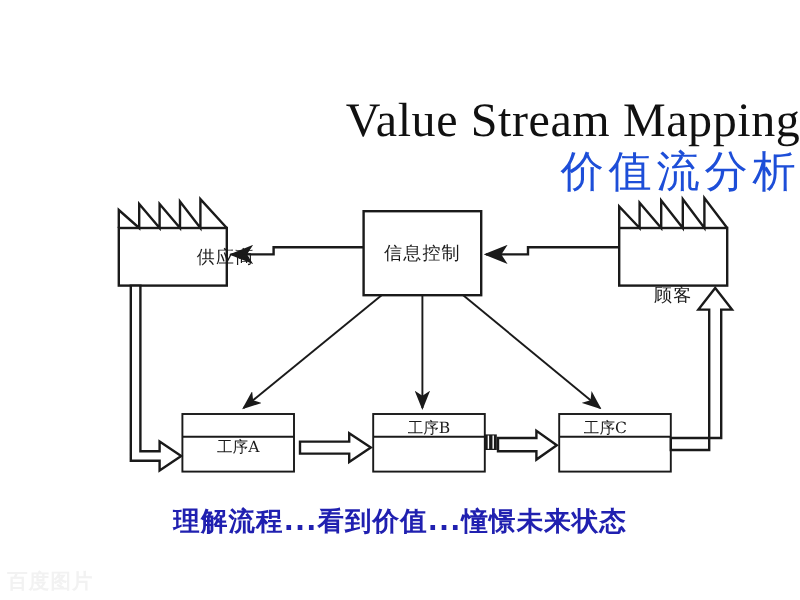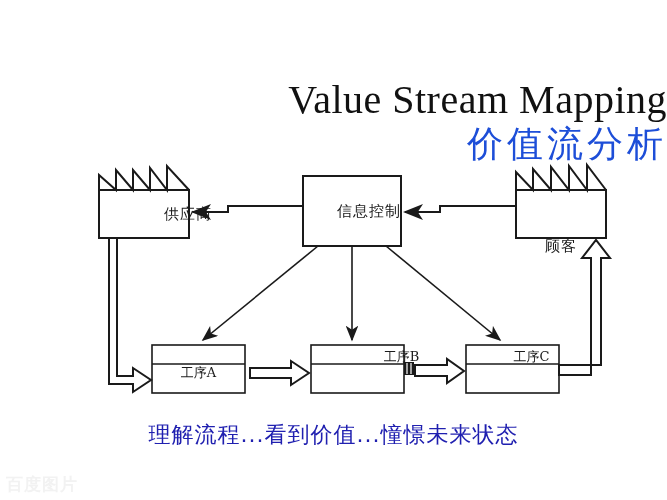--- a/index.html
+++ b/index.html
@@ -66,21 +66,21 @@
 
   
   #caption {
     position: absolute;
     left: 0;
     top: 420px;
     width: 667px;
     text-align: center;
     font-family: "DejaVu Sans", "Liberation Sans", sans-serif;
     font-size: 22px;
-    font-weight: normal;
+    font-weight: bold;
     letter-spacing: 1px;
     white-space: nowrap;
   }
 
   
   #watermark {
     position: absolute;
     left: 6px;
     bottom: 4px;
     font-family: "DejaVu Sans", "Liberation Sans", sans-serif;
@@ -158,25 +158,25 @@
 
     <path d="M415,365 L447,365 L447,359 L464,371 L447,383 L447,376 L415,376 Z" fill="#ffffff" stroke="#1a1a1a" stroke-width="2" stroke-linejoin="miter"></path>
 
     <path d="M559,365 L601,365 L601,258 L610,258 L596,240 L582,258 L591,258 L591,375 L559,375 Z" fill="#ffffff" stroke="#1a1a1a" stroke-width="2" stroke-linejoin="miter"></path>
   </svg>
 
   <div class="node-label factory-label" style="left:99px; top:205px; width:108px;margin-left:35px;">供应商</div>
 
   <div class="node-label factory-label" style="left:516px; top:205px; width:90px;margin-top:32px;">顾客</div>
 
-  <div class="node-label info-label" style="left:303px; top:202px; width:98px;text-align:right;">信息控制</div>
+  <div class="node-label info-label" style="left:303px; top:202px; width:98px;">信息控制</div>
 
   <div class="node-label process-label" style="left:152px; top:364px; width:93px;">工序A</div>
 
-  <div class="node-label process-label" style="left:311px; top:348px; width:93px;padding-left:44px;">工序B</div>
+  <div class="node-label process-label" style="left:311px; top:348px; width:93px;">工序B</div>
 
-  <div class="node-label process-label" style="left:485px; top:348px; width:93px;">工序C</div>
+  <div class="node-label process-label" style="left:458px; top:348px; width:93px;">工序C</div>
 
   <div id="caption" style="color: rgb(32, 32, 176);">理解流程...看到价值...憧憬未来状态</div>
 
   <div id="watermark" style="color: rgb(242, 242, 242);">百度图片</div>
 
 </div>
 
 </body></html>

